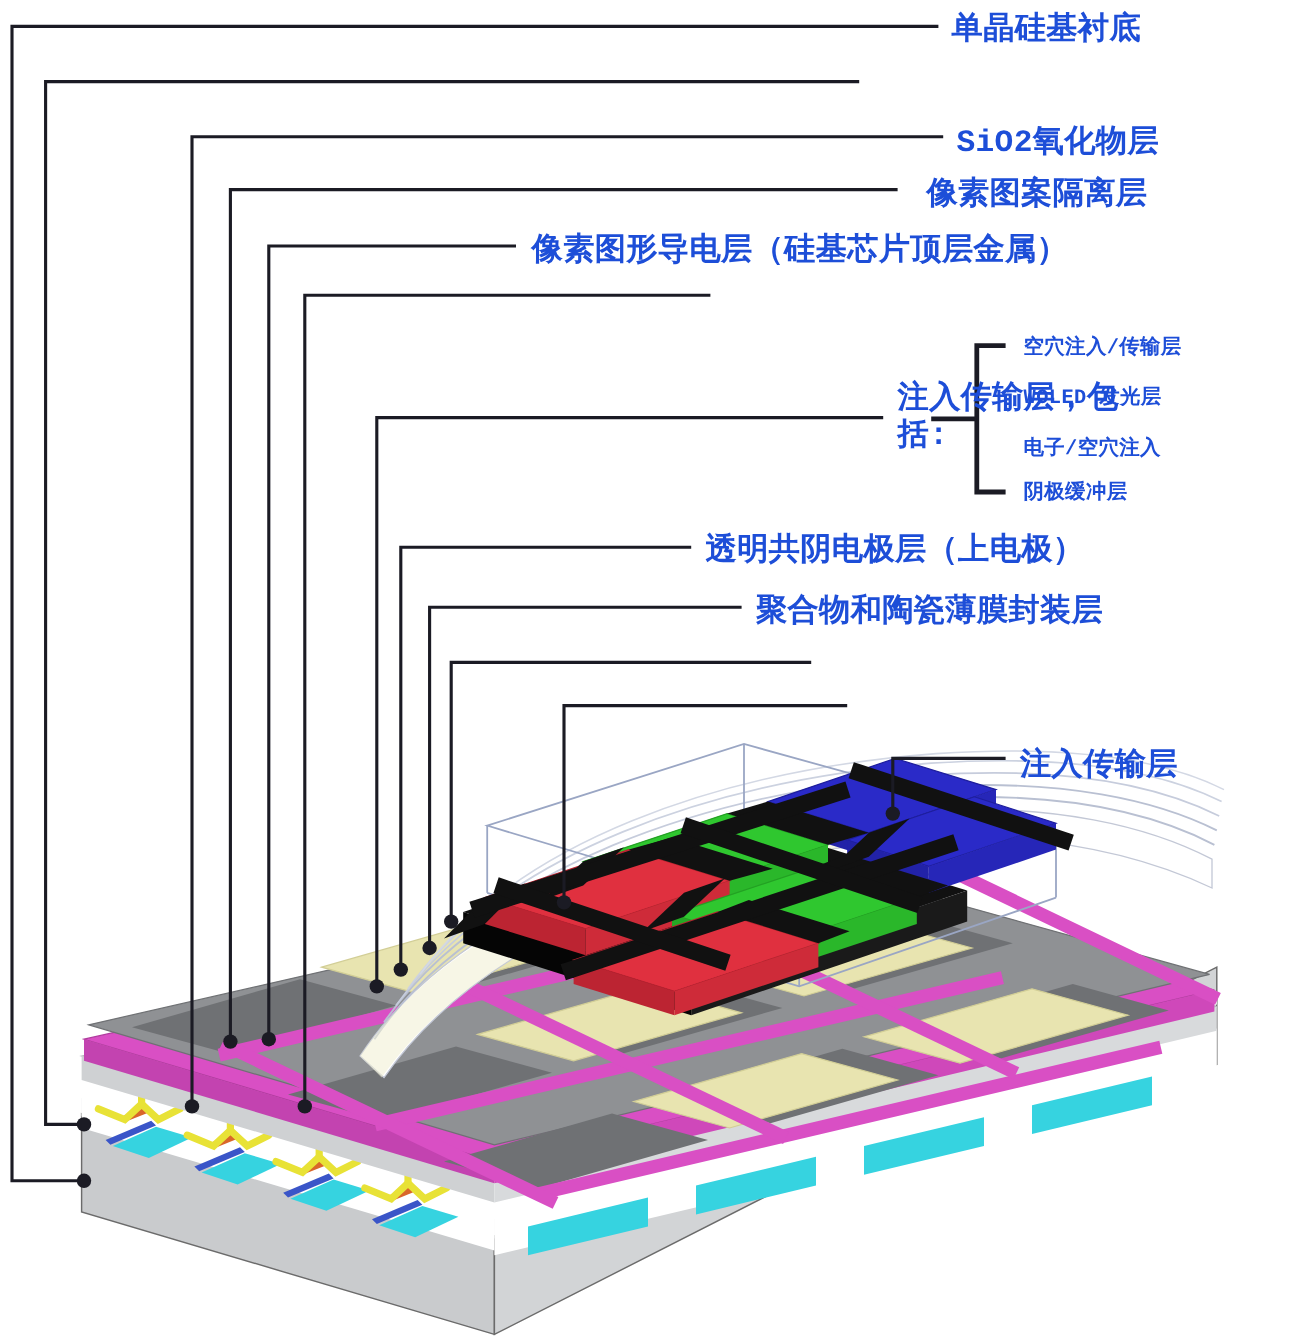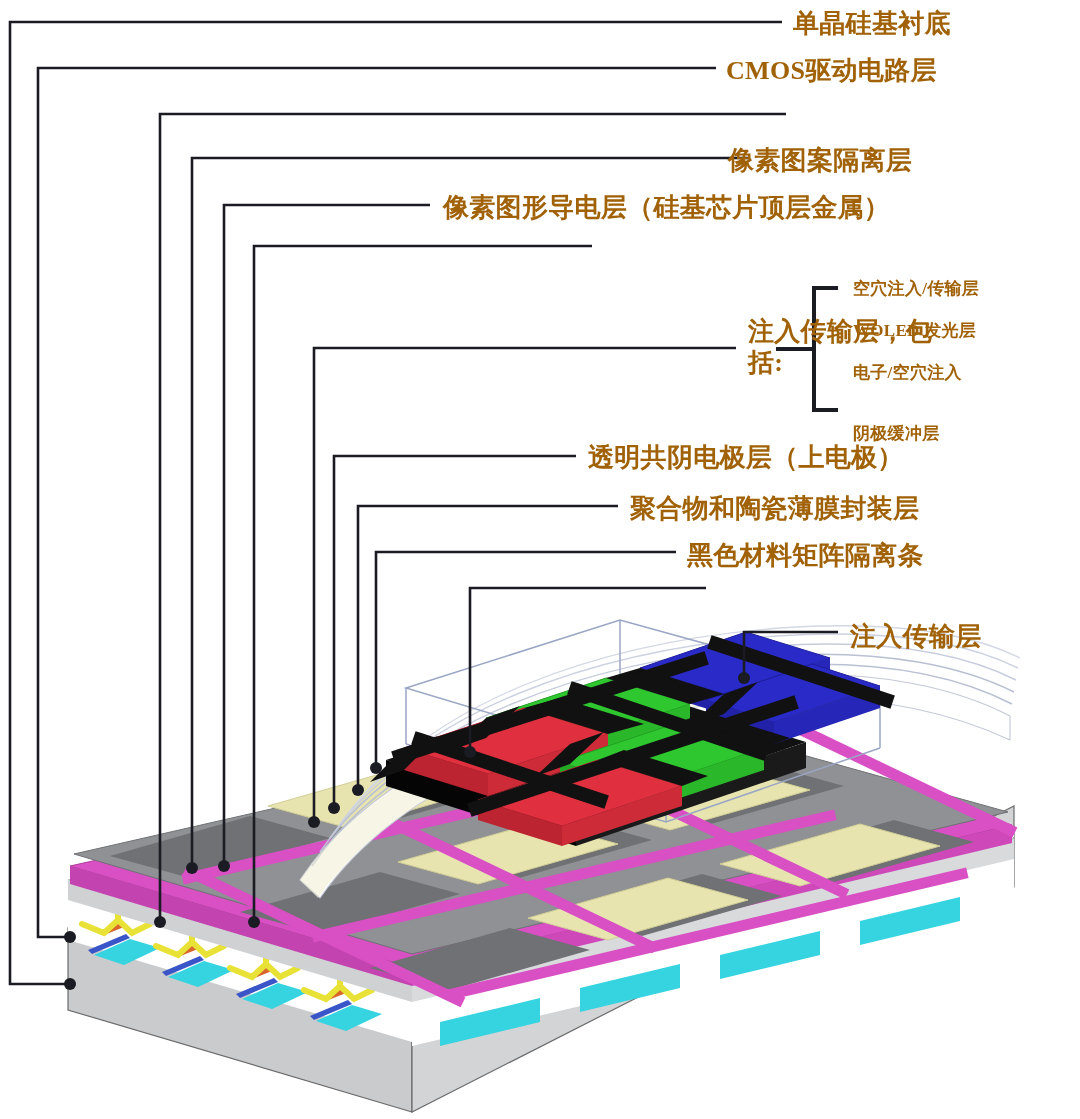--- a/index.html
+++ b/index.html
@@ -1,21 +1,21 @@
 <!DOCTYPE html>
 <html><head>
 <meta charset="utf-8">
 <style>
   html,body{margin:0;padding:0;background:#fff;}
   body{font-family:"DejaVu Sans","Liberation Sans",sans-serif;}
   #stage{position:relative;width:1080px;height:1119px;background:#fff;overflow:hidden;}
   svg#diagram{position:absolute;left:0;top:0;width:1080px;height:1119px;}
 
-  .lbl{position:absolute;white-space:nowrap;font-weight:bold;color:#a16207;
-       font-family:Liberation Serif, serif;letter-spacing:.3px;}
+  .lbl{position:absolute;white-space:nowrap;font-weight:bold;color:#1d4ed8;
+       font-family:Liberation Mono, monospace;letter-spacing:.3px;}
   .lbl.l1{font-size:26px;}
   .lbl.sub{font-size:17px;font-weight:bold;}
   .lbl.grp{font-size:26px;line-height:1.18;white-space:normal;width:215px;}
 </style>
 </head>
 <body>
 
 <div id="stage">
 
 <svg id="diagram" viewBox="0 0 1080 1119">
@@ -267,29 +267,28 @@
     <circle cx="744" cy="678" r="6"></circle>
   </g>
 
   <g stroke="#1b1b24" fill="none" stroke-width="4">
     <polyline points="838,288 814,288 814,410 838,410"></polyline>
     <line x1="776" y1="349" x2="814" y2="349"></line>
   </g>
 </svg>
 
 <div class="lbl l1" style="left:793px;top:6px;">单晶硅基衬底</div>
-<div class="lbl l1" style="left:726px;top:53px;">CMOS驱动电路层</div>
-<div class="lbl l1" style="left:728px;top:143px;">像素图案隔离层</div>
+<div class="lbl l1" style="left:797px;top:100px;">SiO2氧化物层</div>
+<div class="lbl l1" style="left:772px;top:143px;">像素图案隔离层</div>
 <div class="lbl l1" style="left:443px;top:190px;">像素图形导电层（硅基芯片顶层金属）</div>
 
 <div class="lbl grp" style="left:748px;top:317px;">注入传输层，包括:</div>
 
 <div class="lbl sub" style="left:853px;top:277px;">空穴注入/传输层</div>
 <div class="lbl sub" style="left:853px;top:319px;text-align:right;">WOLED 发光层</div>
 <div class="lbl sub" style="left:853px;top:361px;">电子/空穴注入</div>
-<div class="lbl sub" style="left:853px;top:398px;margin-top:24px;">阴极缓冲层</div>
+<div class="lbl sub" style="left:853px;top:398px;">阴极缓冲层</div>
 
 <div class="lbl l1" style="left:588px;top:440px;">透明共阴电极层（上电极）</div>
 <div class="lbl l1" style="left:630px;top:491px;">聚合物和陶瓷薄膜封装层</div>
-<div class="lbl l1" style="left:687px;top:538px;">黑色材料矩阵隔离条</div>
 <div class="lbl l1" style="left:850px;top:619px;">注入传输层</div>
 
 </div>
 
 </body></html>

